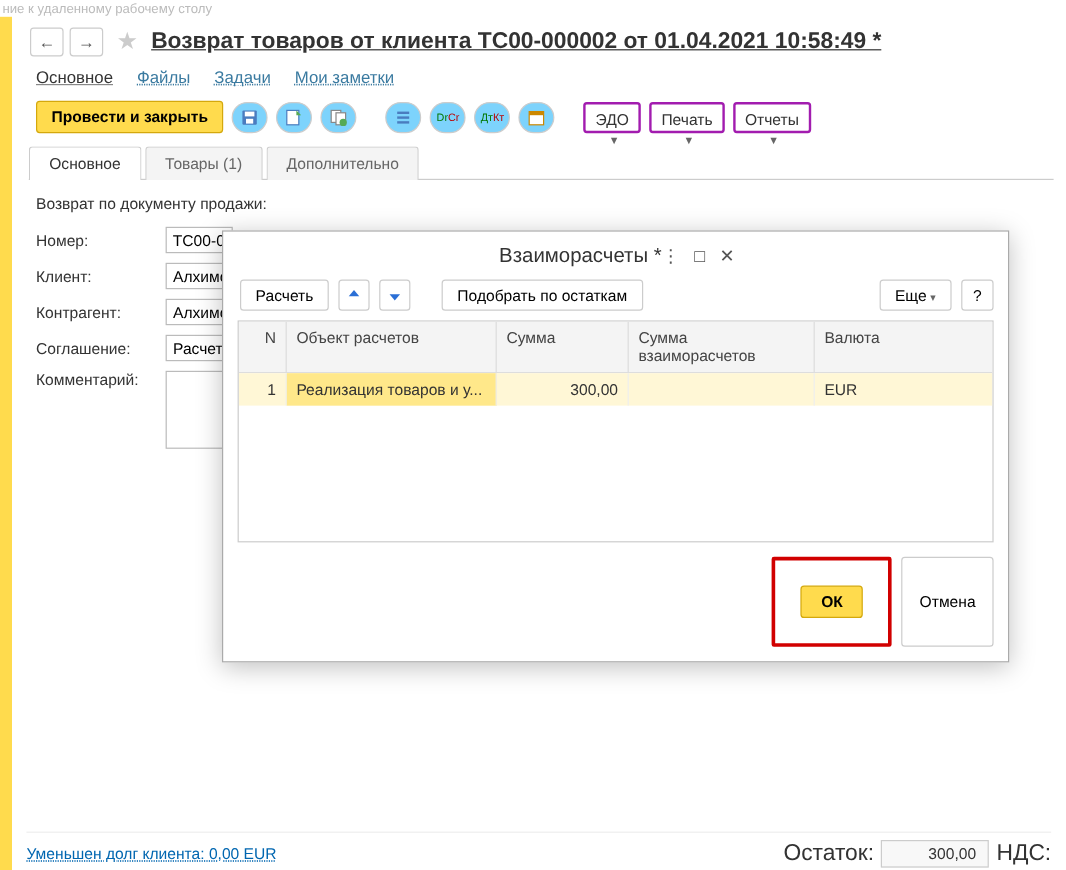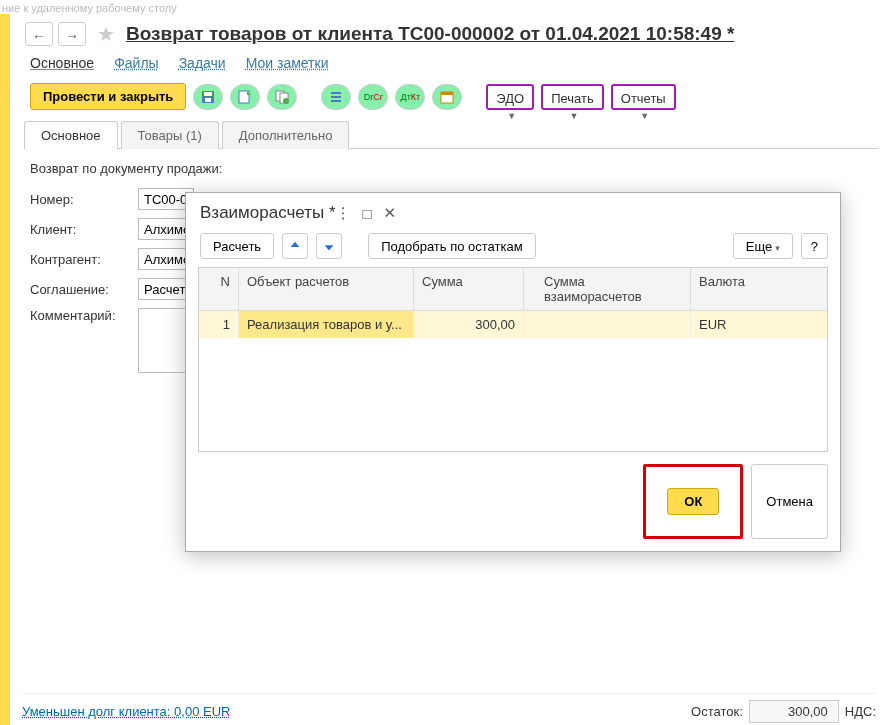--- a/index.html
+++ b/index.html
@@ -9,58 +9,58 @@
   .content { position: absolute; left: 10px; right: 0; top: 14px; bottom: 0; padding: 0 10px; }
   .nav-row { display: flex; align-items: center; gap: 5px; padding: 8px 0 5px 5px; }
   .nav-btn { width: 28px; height: 24px; border: 1px solid #ccc; background: #fff; border-radius: 3px; display: flex; align-items: center; justify-content: center; cursor: pointer; font-size: 14px; color: #555; }
   .star { font-size: 20px; color: #ccc; margin: 0 6px; }
   .title { font-size: 19px; font-weight: bold; color: #333; text-decoration: underline; }
   .link-row { padding: 4px 0 8px 10px; display: flex; gap: 20px; }
   .link-main { text-decoration: underline; text-decoration-color: #888; font-size: 14px; color: #333; cursor: pointer; }
   .link { color: #3a7aa0; font-size: 14px; text-decoration: underline dotted; cursor: pointer; }
   .toolbar { display: flex; align-items: center; gap: 7px; padding: 4px 0 10px 10px; }
   .btn-primary { background: #ffdb4d; border: 1px solid #d4a80c; border-radius: 3px; padding: 5px 12px; font-weight: bold; font-size: 13px; cursor: pointer; }
-  .icon-btn { width: 30px; height: 26px; border: 1px solid #ccc; border-radius: 13px; background: #86efac; display: flex; align-items: center; justify-content: center; cursor: pointer; font-size: 13px; }
+  .icon-btn { width: 30px; height: 26px; border: 1px solid #ccc; border-radius: 13px; background: #7dd3fc; display: flex; align-items: center; justify-content: center; cursor: pointer; font-size: 13px; }
   .icon-btn svg { width: 16px; height: 16px; }
   .dropdown-btn { height: 26px; border: 2px solid #a21caf; border-radius: 3px; background: #fff; padding: 0 8px 0 8px; display: flex; align-items: center; gap: 5px; cursor: pointer; font-size: 13px; flex-direction: column; }
   .tabs { display: flex; border-bottom: 1px solid #ccc; margin: 0 0 8px 4px; }
   .tab { padding: 6px 16px; border: 1px solid #ccc; border-bottom: none; background: #fff; margin-right: 3px; border-radius: 3px 3px 0 0; cursor: pointer; font-size: 13px; position: relative; top: 1px; }
   .tab:not(.active) { background: #f4f4f4; color: #666; }
   .tab.active { background: #fff; }
   .subtext { padding: 4px 0 8px 10px; font-size: 13px; color: #333; }
   .form-row { display: flex; align-items: center; padding: 4px 0 4px 10px; }
   .form-label { width: 108px; font-size: 13px; color: #333; }
   .form-input { border: 1px solid #bbb; padding: 3px 5px; font-size: 13px; width: 56px; height: 22px; background: #fff; }
   .textarea { border: 1px solid #bbb; width: 56px; height: 65px; }
   .bottom-row { position: absolute; bottom: 2px; left: 12px; right: 12px; display: flex; align-items: center; justify-content: space-between; border-top: 1px solid #eee; padding-top: 6px; }
   .bottom-link { color: #0066b0; text-decoration: underline dotted; cursor: pointer; font-size: 13px; }
   .bottom-right { display: flex; align-items: center; gap: 6px; }
-  .bottom-label { font-size: 13px; }
+  .bottom-label { font-size: 19px; }
   .bottom-val { border: 1px solid #ccc; padding: 3px 10px; text-align: right; width: 90px; background: #f8f8f8; font-size: 13px; }
 
   
   .dialog { position: absolute; top: 192px; left: 185px; width: 656px; height: 360px; background: #fff; border: 1px solid #aaa; box-shadow: 0 4px 20px rgba(0,0,0,.25); display: flex; flex-direction: column; }
-  .dlg-header { display: flex; align-items: center; justify-content: flex-start; padding: 10px 12px 6px 14px; }
+  .dlg-header { display: flex; align-items: center; justify-content: center; padding: 10px 12px 6px 14px; }
   .dlg-title { font-size: 17px; color: #333; }
   .dlg-controls { display: flex; gap: 12px; align-items: center; }
   .dlg-ctrl { cursor: pointer; color: #555; font-size: 15px; }
   .dlg-toolbar { display: flex; align-items: center; gap: 8px; padding: 4px 12px 8px 14px; }
   .dlg-btn { border: 1px solid #ccc; border-radius: 3px; background: #fff; padding: 4px 12px; cursor: pointer; font-size: 13px; height: 26px; }
   .arrow-btn { width: 26px; height: 26px; border: 1px solid #ccc; border-radius: 3px; background: #fff; display: flex; align-items: center; justify-content: center; cursor: pointer; }
   .spacer { flex: 1; }
   .dlg-table { flex: 1; margin: 0 12px; border: 1px solid #ccc; overflow: hidden; }
   .dlg-th-row { display: flex; background: #f4f4f4; border-bottom: 1px solid #ddd; }
   .dlg-th { padding: 6px 8px; font-size: 13px; color: #444; border-right: 1px solid #ddd; }
   .dlg-td-row { display: flex; background: #fff7d6; }
   .dlg-td { padding: 6px 8px; font-size: 13px; border-right: 1px solid #eee; }
   .dlg-td.highlight { background: #ffe88a; }
   .col-n { width: 40px; text-align: right; }
   .col-obj { width: 175px; }
   .col-sum { width: 110px; text-align: right; }
-  .col-mut { width: 155px; margin-left: 12px; }
+  .col-mut { width: 155px; }
   .col-cur { flex: 1; }
   .dlg-footer { display: flex; justify-content: flex-end; gap: 8px; padding: 12px; }
   .ok-wrap { border: 3px solid #d10000; padding: 21px; border-radius: 2px; }
   .ok-btn { background: #ffdb4d; border: 1px solid #d4a80c; border-radius: 3px; padding: 5px 16px; font-weight: bold; cursor: pointer; font-size: 13px; }
   .cancel-btn { border: 1px solid #ccc; border-radius: 3px; background: #fff; padding: 5px 14px; cursor: pointer; font-size: 13px; }
   .chevron { font-size: 9px; margin-left: 3px; color: #666; }
 </style>
 </head>
 <body>
 

